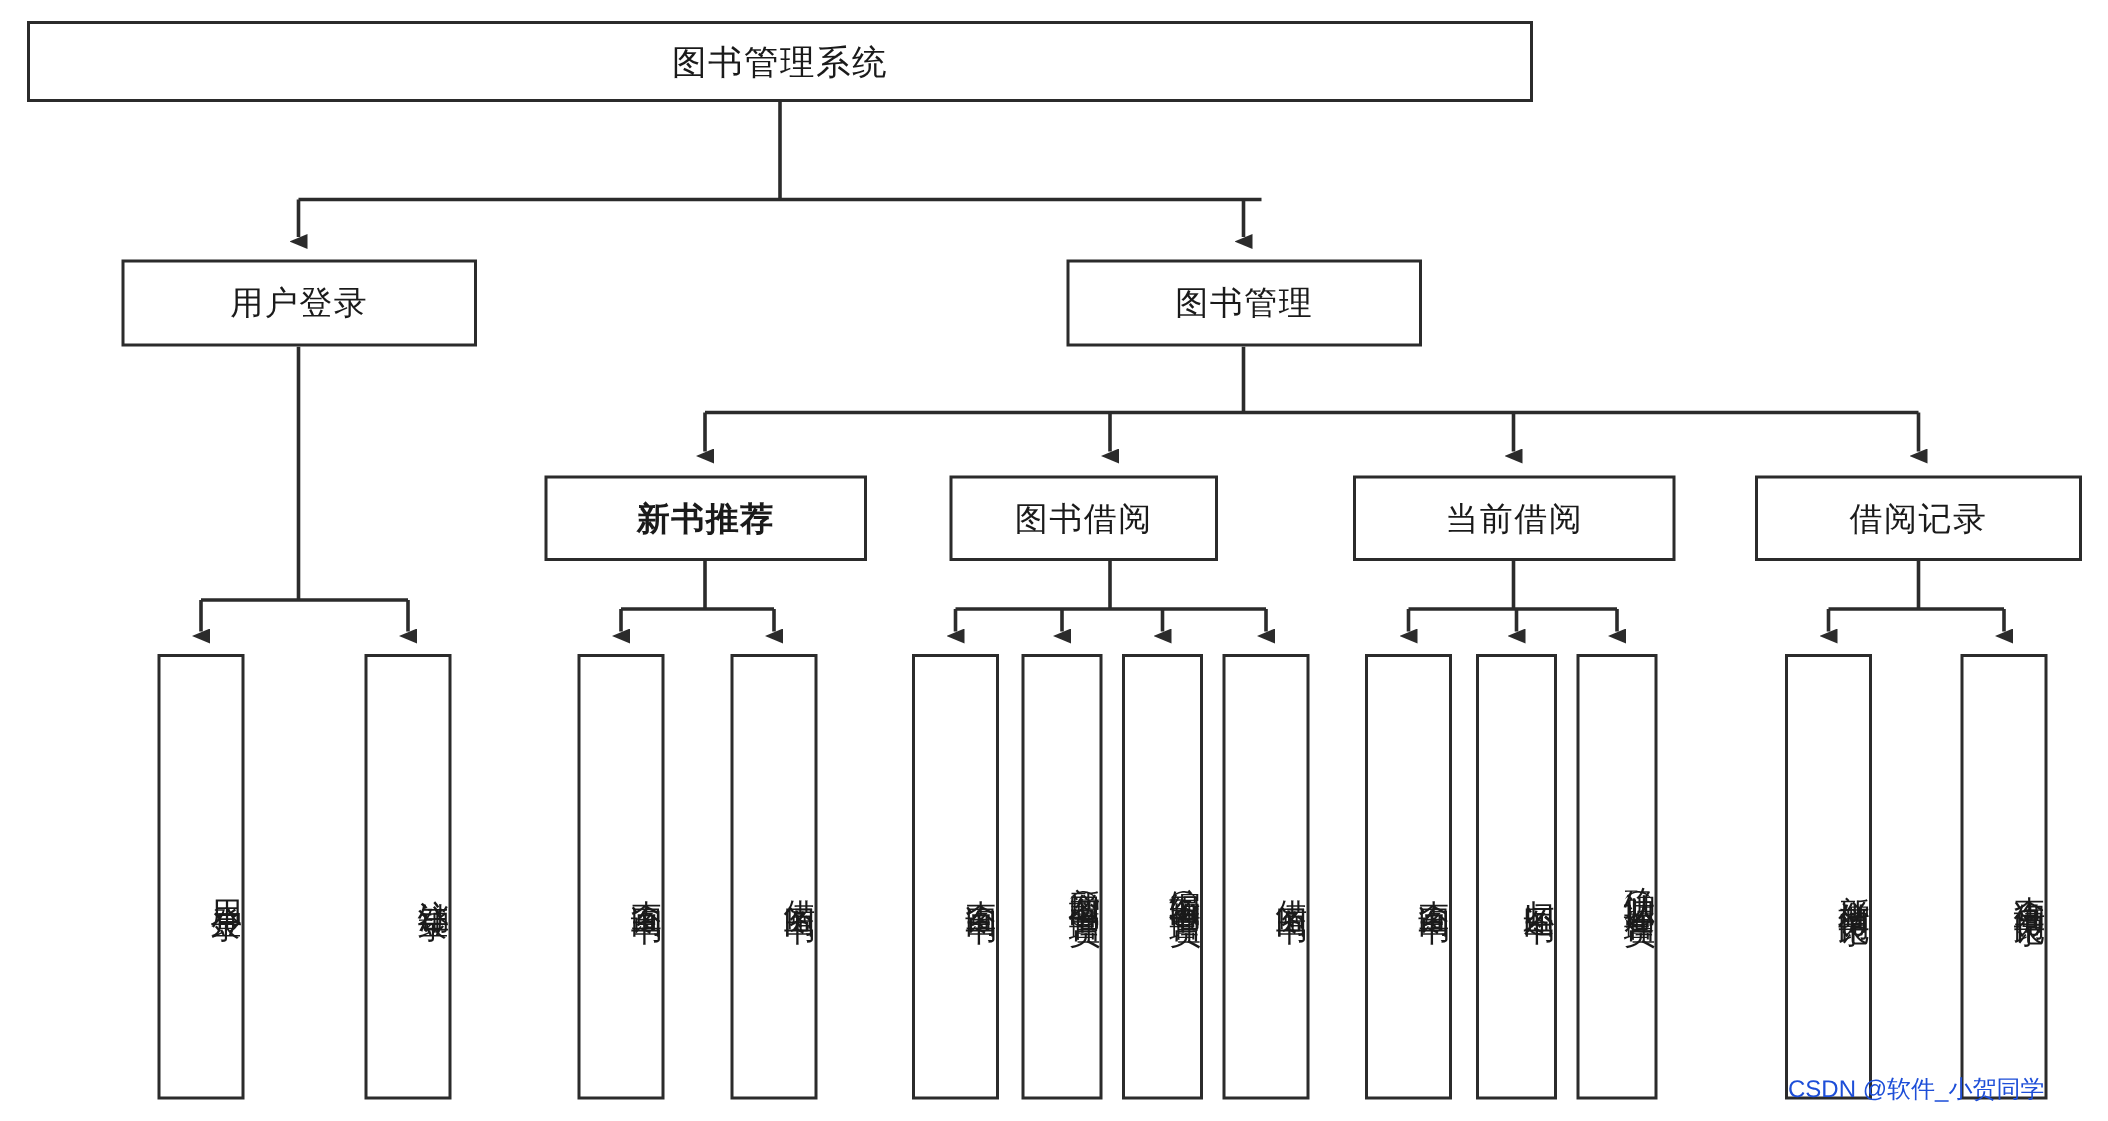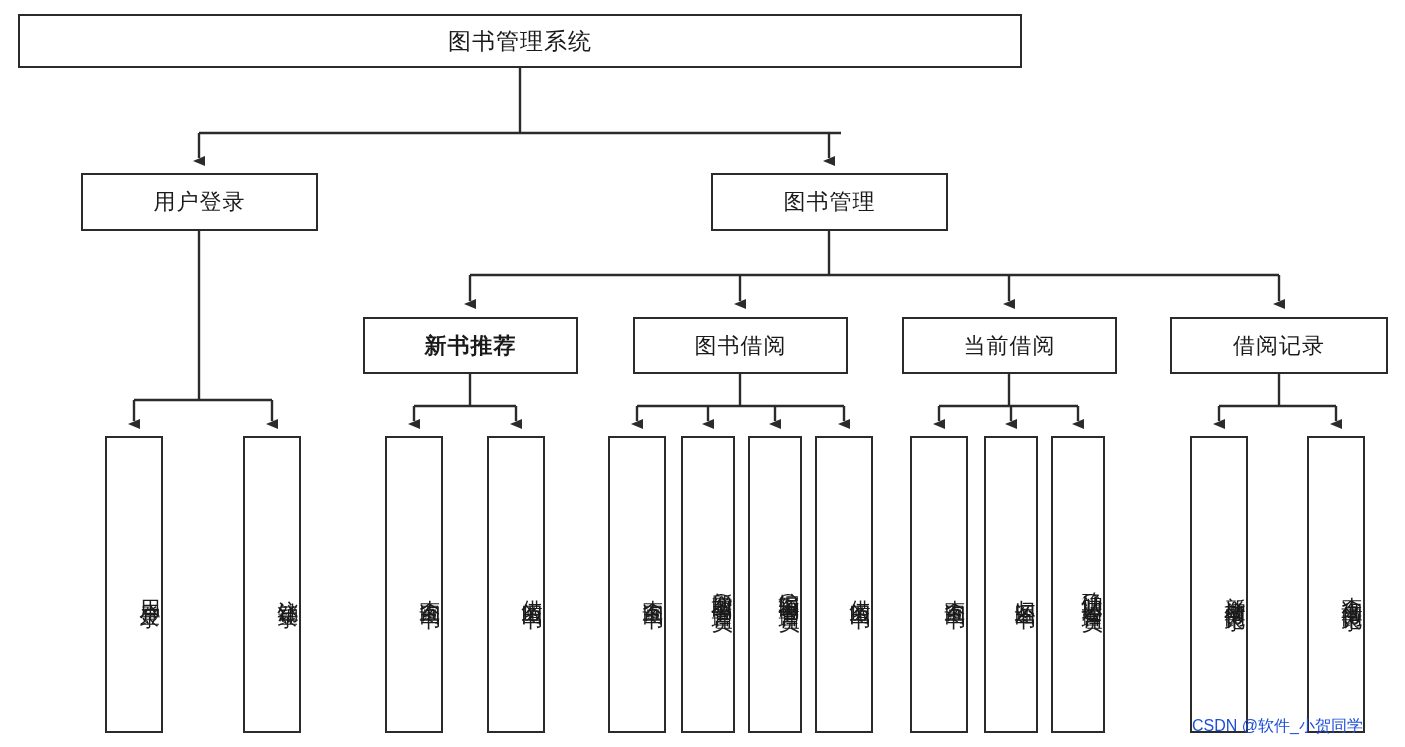--- a/index.html
+++ b/index.html
@@ -128,21 +128,21 @@
   <div class="node horiz" style="left:81px; top:173px; width:237px; height:58px;">
     <span>用户登录</span>
   </div>
   <div class="node horiz" style="left:711px; top:173px; width:237px; height:58px;justify-content:center;">
     <span>图书管理</span>
   </div>
 
   <div class="node horiz" style="left:363px; top:317px; width:215px; height:57px;font-weight:bold;">
     <span>新书推荐</span>
   </div>
-  <div class="node horiz" style="left:633px; top:317px; width:215px; height:57px;">
+  <div class="node horiz" style="left:633px; top:317px; width:179px; height:57px;">
     <span>图书借阅</span>
   </div>
   <div class="node horiz" style="left:902px; top:317px; width:215px; height:57px;">
     <span>当前借阅</span>
   </div>
   <div class="node horiz" style="left:1170px; top:317px; width:218px; height:57px;">
     <span>借阅记录</span>
   </div>
 
   <div class="node vert" style="left:105px; top:436px; width:58px; height:297px;">

